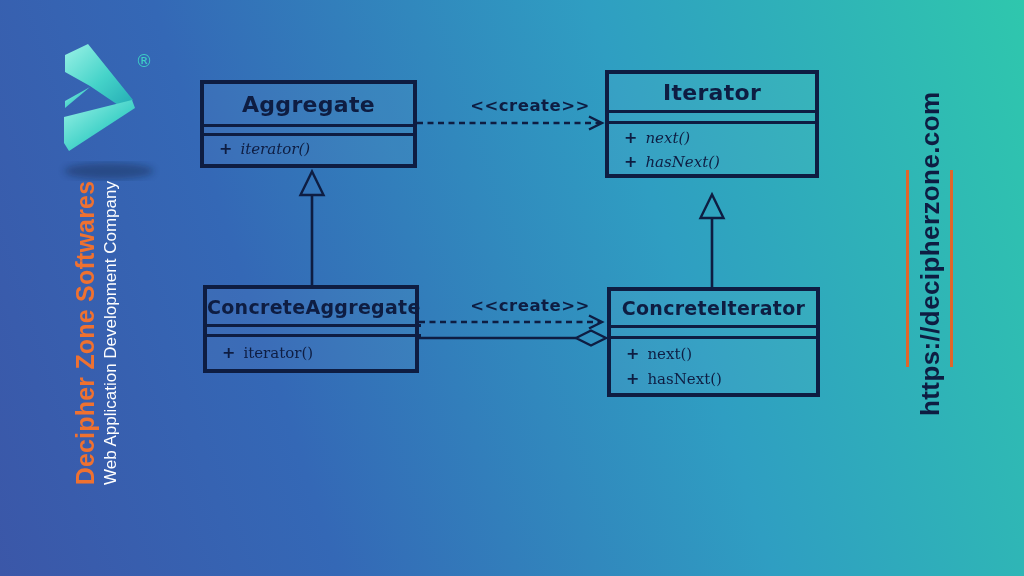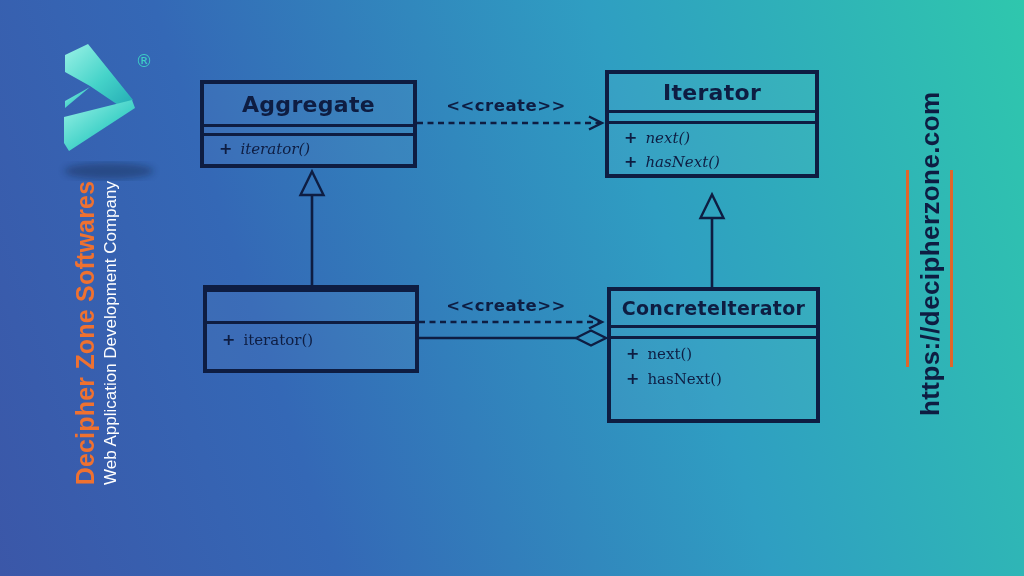--- a/index.html
+++ b/index.html
@@ -29,21 +29,21 @@
   .b1 .uml-title,.b2 .uml-title{font-size:22px;}
   .b3 .uml-title,.b4 .uml-title{font-size:19px;}
   .b1 .uml-methods{padding-top:3px;}
   .b2 .uml-methods{padding-top:4px;gap:5px;}
   .b3 .uml-methods{padding-top:6px;}
   .b4 .uml-methods{padding-top:5px;gap:6px;}
   
   .create-label{
     position:absolute;width:186px;text-align:center;
     font-family:"DejaVu Sans",sans-serif;font-weight:bold;font-size:16.5px;
-    color:var(--ink,#0E1D42);letter-spacing:.5px;
+    color:var(--ink,#0E1D42);letter-spacing:.5px;padding-left:24px;
   }
   .connectors{position:absolute;left:0;top:0;}
   
   .heading{
     position:absolute;left:0;right:0;top:438px;text-align:center;
     font-size:35px;font-weight:bold;color:var(--heading,#1E2A5A);letter-spacing:.3px;
   }
   
   .left-brand{
     position:absolute;left:-69px;top:307px;width:330px;height:52px;
@@ -132,30 +132,31 @@
           <span class="sig">next()</span>
       </div>
       <div class="uml-method m-italic">
         <span class="plus">+</span>
           <span class="sig">hasNext()</span>
       </div>
     </div>
   </div>
 
   <div class="uml-box b3" style="left:203px;top:285px;width:216px;height:88px;grid-template-rows:35px 13px auto;">
+    <div class="uml-title">ConcreteAggregate</div>
     <div class="uml-attrs"></div>
     <div class="uml-methods">
       <div class="uml-method">
         <span class="plus">+</span>
           <span class="sig">iterator()</span>
       </div>
     </div>
   </div>
 
-  <div class="uml-box b4" style="left:607px;top:287px;width:213px;height:136px;grid-template-rows:34px 14px auto;">
+  <div class="uml-box b4" style="left:607px;top:287px;width:213px;height:110px;grid-template-rows:34px 14px auto;">
     <div class="uml-title">ConcreteIterator</div>
     <div class="uml-attrs"></div>
     <div class="uml-methods">
       <div class="uml-method">
         <span class="plus">+</span>
           <span class="sig">next()</span>
       </div>
       <div class="uml-method">
         <span class="plus">+</span>
           <span class="sig">hasNext()</span>

